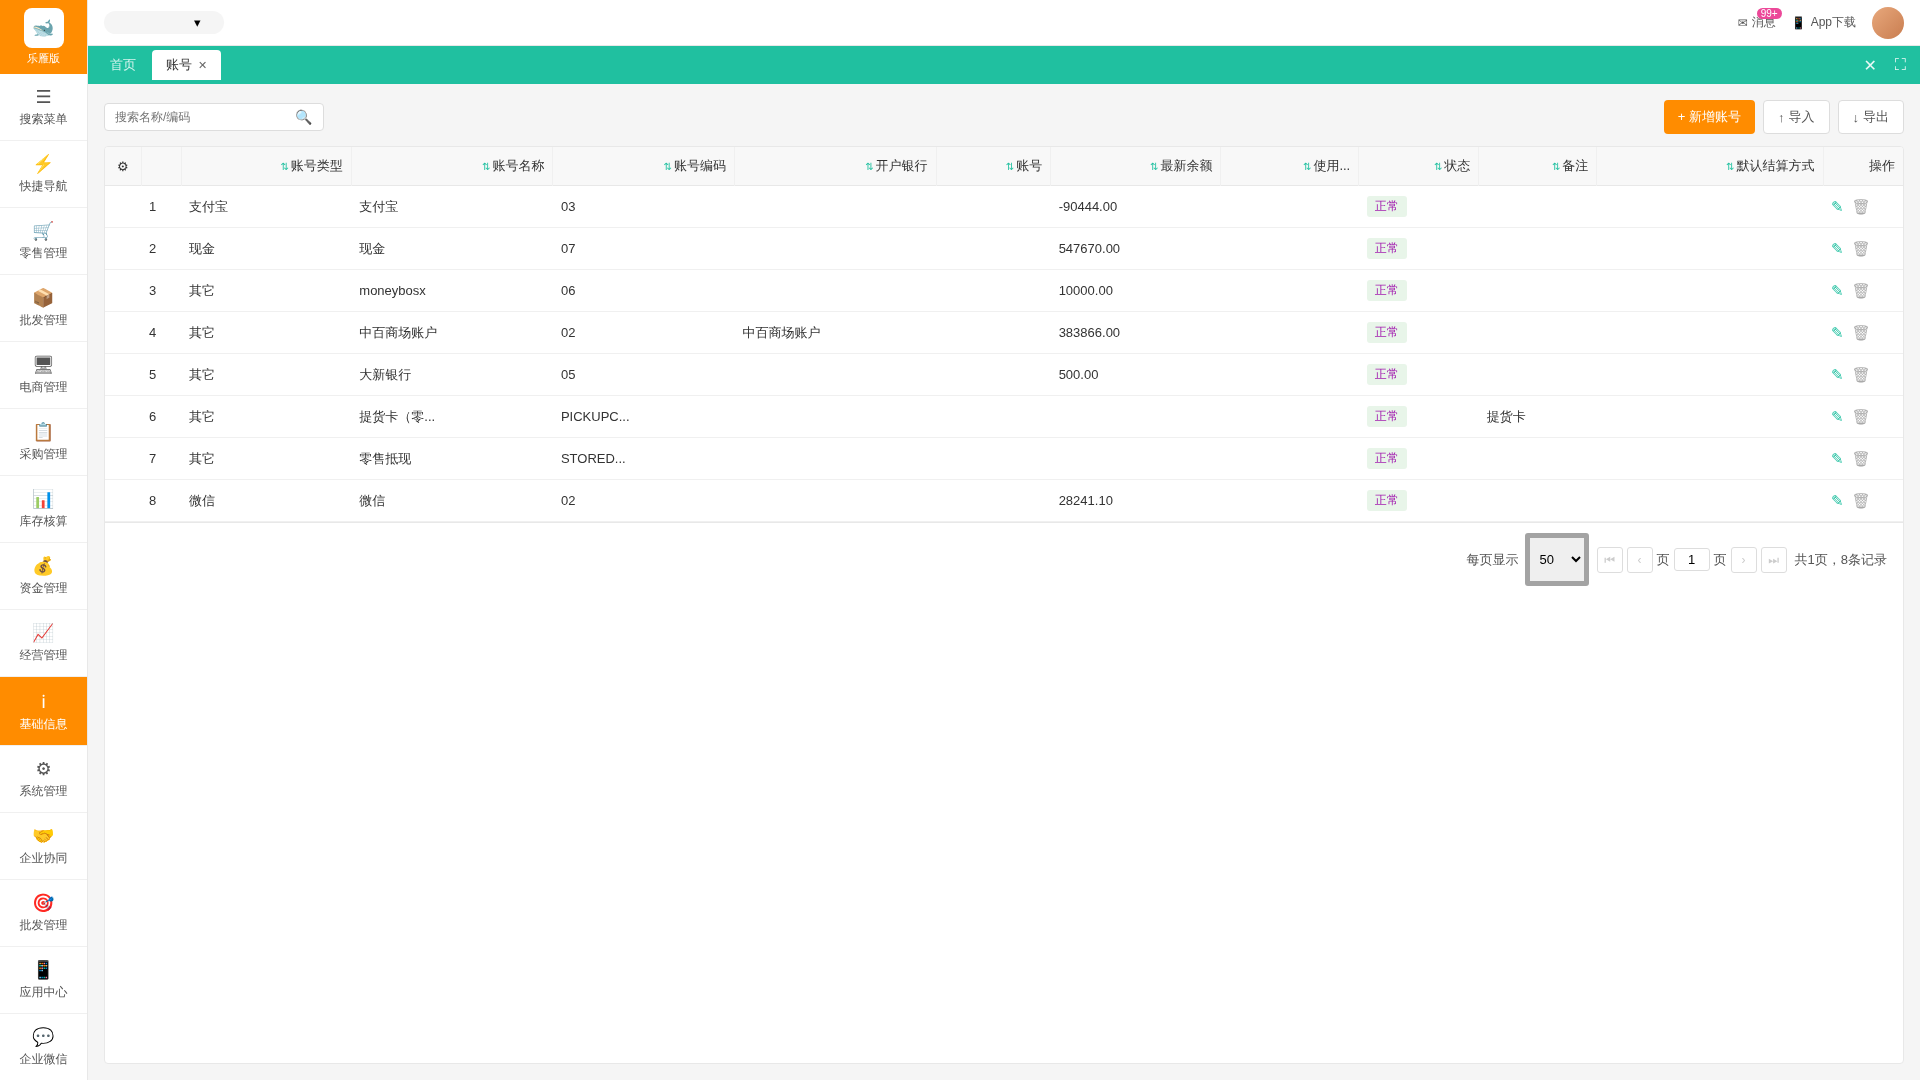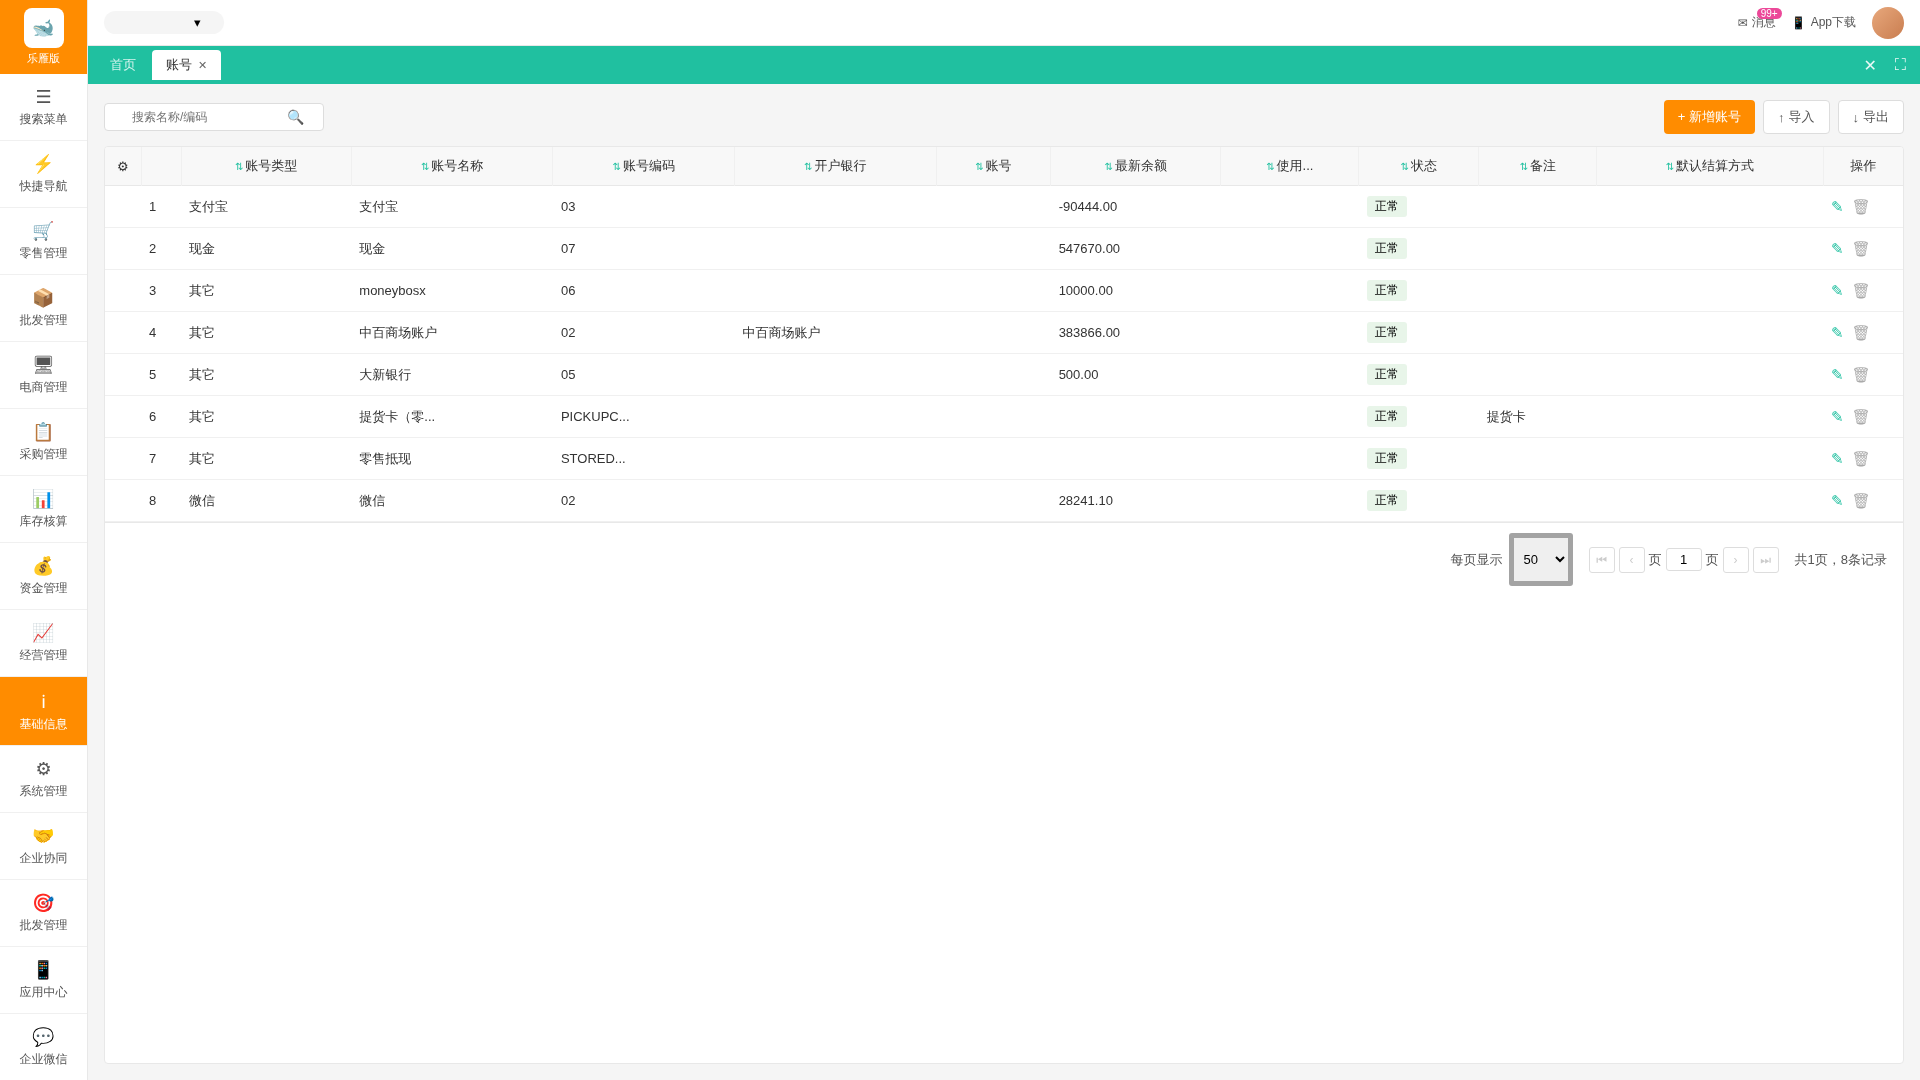--- a/index.html
+++ b/index.html
@@ -197,21 +197,21 @@
       align-items: center;
       justify-content: space-between;
       margin-bottom: 12px;
     }
     .search-box {
       display: flex;
       align-items: center;
       background: #fff;
       border: 1px solid #ddd;
       border-radius: 4px;
-      padding: 5px 27px;
+      padding: 5px 10px;
       width: 220px;
     }
     .search-box input {
       border: none;
       outline: none;
       font-size: 12px;
       flex: 1;
       color: #aaa;
     }
     .search-icon { color: #aaa; font-size: 14px; cursor: pointer; }
@@ -252,21 +252,21 @@
     table {
       width: 100%;
       border-collapse: collapse;
     }
     thead tr {
       background: #f8f8f8;
       border-bottom: 1px solid #e8e8e8;
     }
     thead th {
       padding: 10px 8px;
-      text-align: center;
+      text-align: right;
       font-size: 13px;
       color: #333;
       font-weight: 500;
       white-space: nowrap;
       border-right: 1px solid #f0f0f0;
     }
     thead th:last-child { border-right: none; }
     thead th .sort-icon { color: #20c0a0; font-size: 10px; margin-right: 2px; }
     tbody tr {
       border-bottom: 1px solid #f0f0f0;
@@ -275,36 +275,36 @@
     tbody td {
       padding: 10px 8px;
       font-size: 13px;
       color: #333;
       white-space: nowrap;
     }
     .settings-icon-cell { text-align: center; }
     .status-tag {
       display: inline-block;
       background: #e8f5e9;
-      color: #000000;
+      color: #a21caf;
       border-radius: 3px;
       padding: 2px 8px;
       font-size: 12px;
     }
     .action-btns { display: flex; gap: 8px; align-items: center; }
     .action-edit { color: #20c0a0; cursor: pointer; font-size: 15px; }
     .action-delete { color: #aaa; cursor: pointer; font-size: 15px; }
 
     
     .pagination {
       display: flex;
       align-items: center;
       justify-content: flex-end;
       padding: 10px 16px;
-      gap: 16px;
+      gap: 8px;
       font-size: 13px;
       color: #555;
       background: #fff;
       border-top: 1px solid #e8e8e8;
     }
     .per-page {
       display: flex;
       align-items: center;
       gap: 6px;
     }

